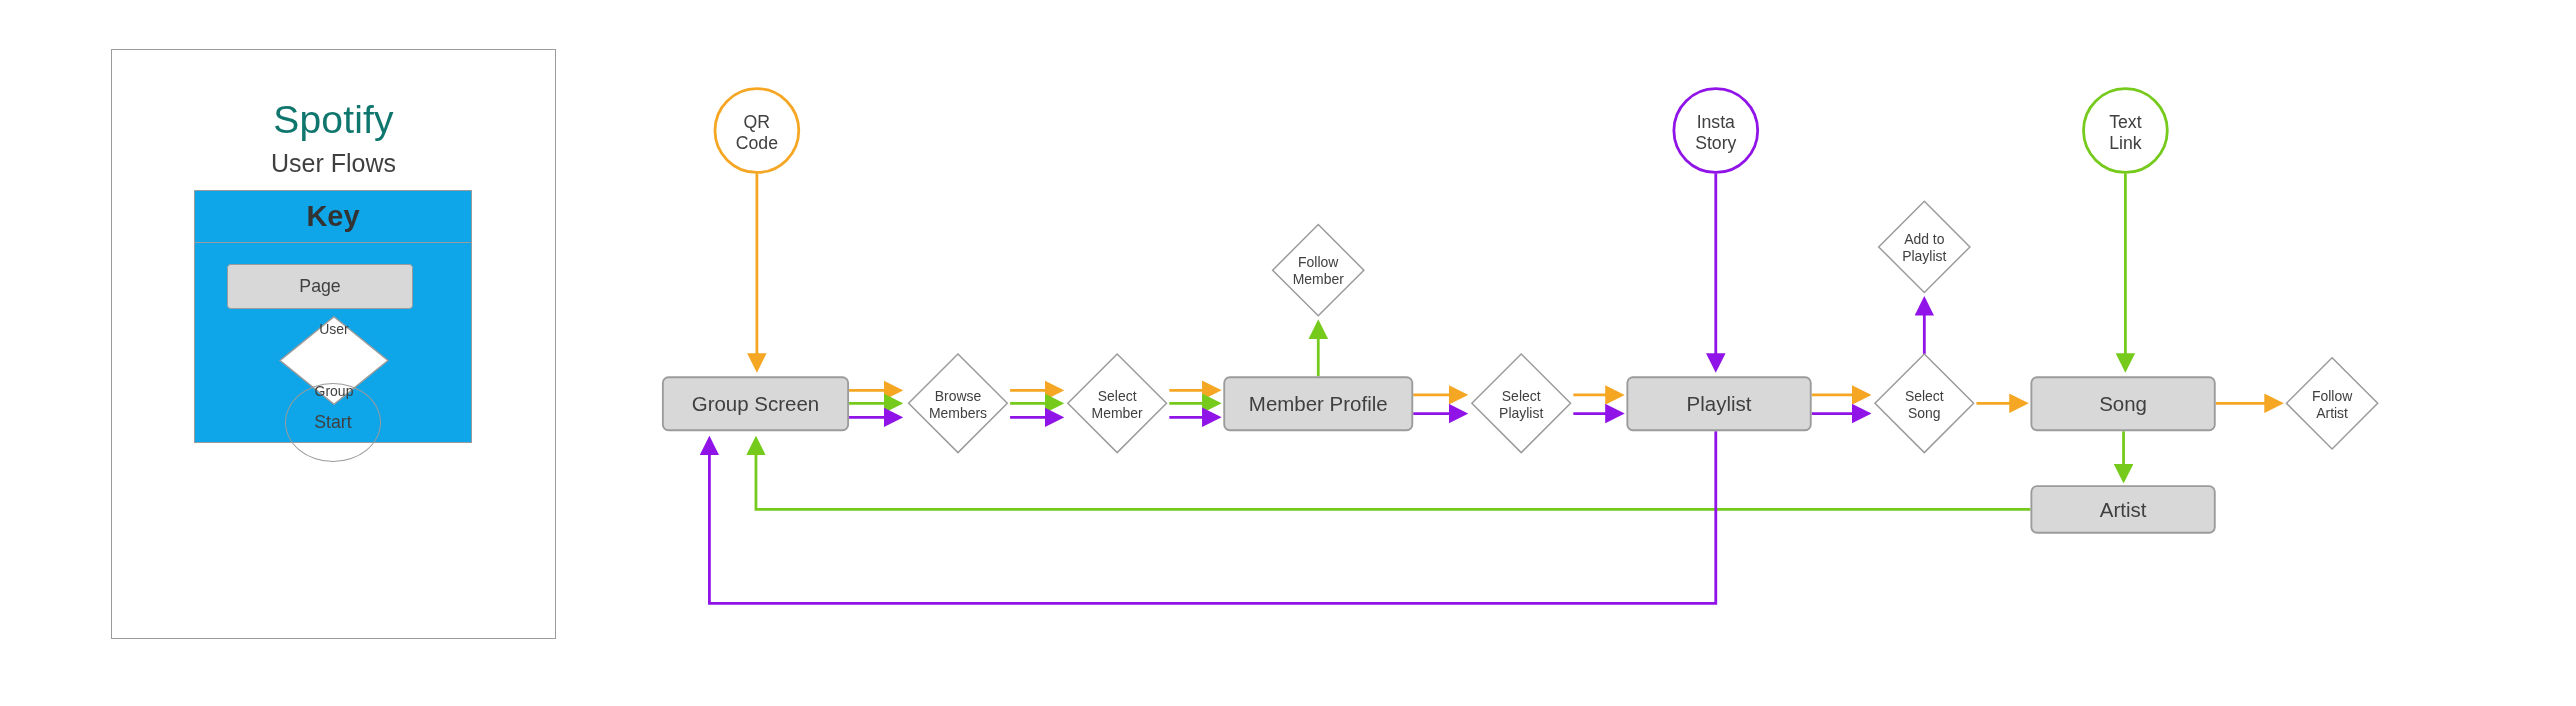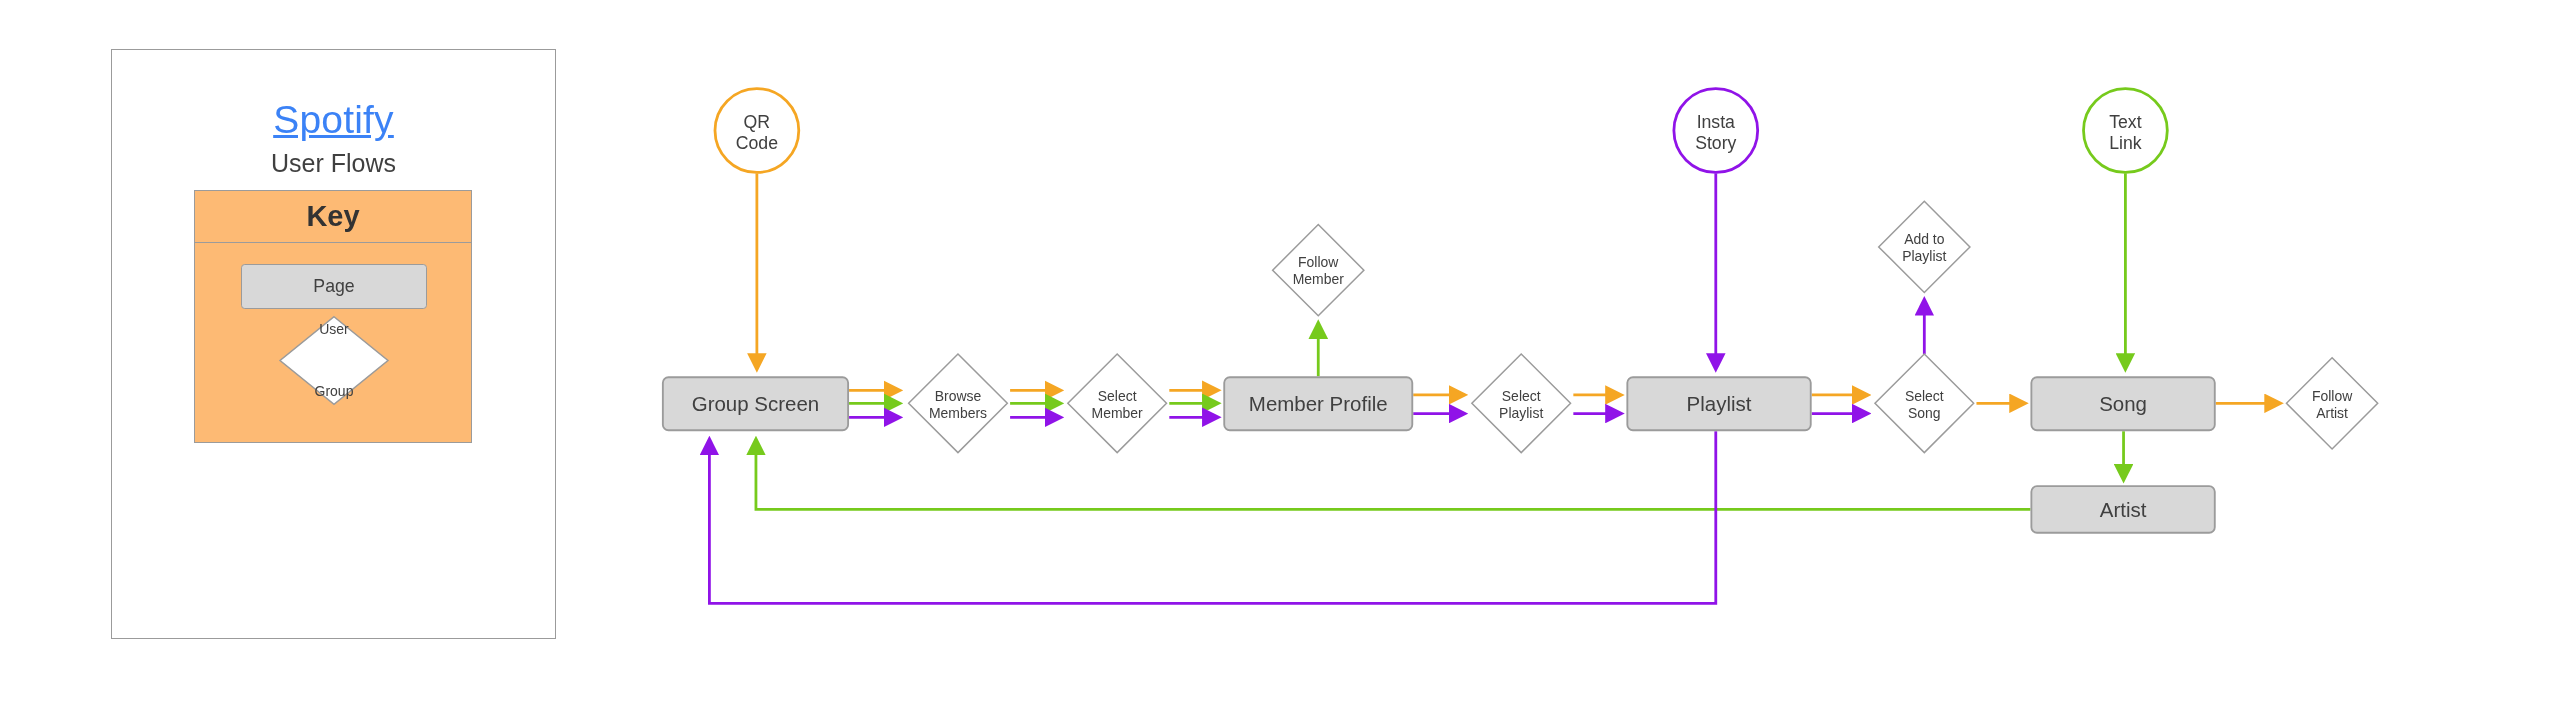--- a/index.html
+++ b/index.html
@@ -27,58 +27,57 @@
     top: 49px;
     width: 445px;
     height: 590px;
     border: 1.9px solid #9b9b9b;
     background: #ffffff;
     box-sizing: border-box;
   }
   .legend-title {
     text-align: center;
     font-size: 39px;
-    color: #3b82f6;
+    color: #0f766e;
     margin-top: 48px;
     letter-spacing: 0.2px;
-    text-decoration: underline;
   }
   .legend-subtitle {
     text-align: center;
     font-size: 25px;
     color: #404040;
     margin-top: 7px;
   }
   .key-box {
     position: absolute;
     left: 82px;
     top: 140px;
     width: 278px;
     height: 253px;
     border: 1.4px solid #9b9b9b;
     box-sizing: border-box;
-    background: #fdba74;
+    background: #0ea5e9;
   }
   .key-header {
     height: 51px;
     border-bottom: 1.4px solid #9b9b9b;
     display: flex;
     align-items: center;
     justify-content: center;
     font-size: 29px;
     font-weight: bold;
     color: #333333;
   }
   .key-body {
     position: relative;
     height: 200px;
   }
   .key-page {
     position: absolute;
-    left: 46px;
+    left: 32px;
     top: 20.5px;
     width: 186px;
     height: 45px;
     background: #d8d8d8;
     border: 1.4px solid #9b9b9b;
     border-radius: 3.7px;
     box-sizing: border-box;
     display: flex;
     align-items: center;
     justify-content: center;
@@ -159,20 +158,21 @@
       <div class="key-page">Page</div>
       <div class="key-diamond-wrap">
         <svg width="114" height="93" viewBox="0 0 122 100">
           <polygon points="61,3 119,50 61,97 3,50" class="diamond-shape"></polygon>
         </svg>
         <div class="key-diamond-label">
           <span>User</span>
           <span>Group</span>
         </div>
       </div>
+      <div class="key-circle">Start</div>
     </div>
   </div>
 </div>
 
 <svg id="canvas" viewBox="0 0 2767 759">
   <defs>
     <marker id="ah-orange" markerWidth="7" markerHeight="7" refX="5.6" refY="3.5" orient="auto" markerUnits="strokeWidth">
       <path d="M 0 0 L 7 3.5 L 0 7 z" fill="#F5A623"></path>
     </marker>
     <marker id="ah-green" markerWidth="7" markerHeight="7" refX="5.6" refY="3.5" orient="auto" markerUnits="strokeWidth">

